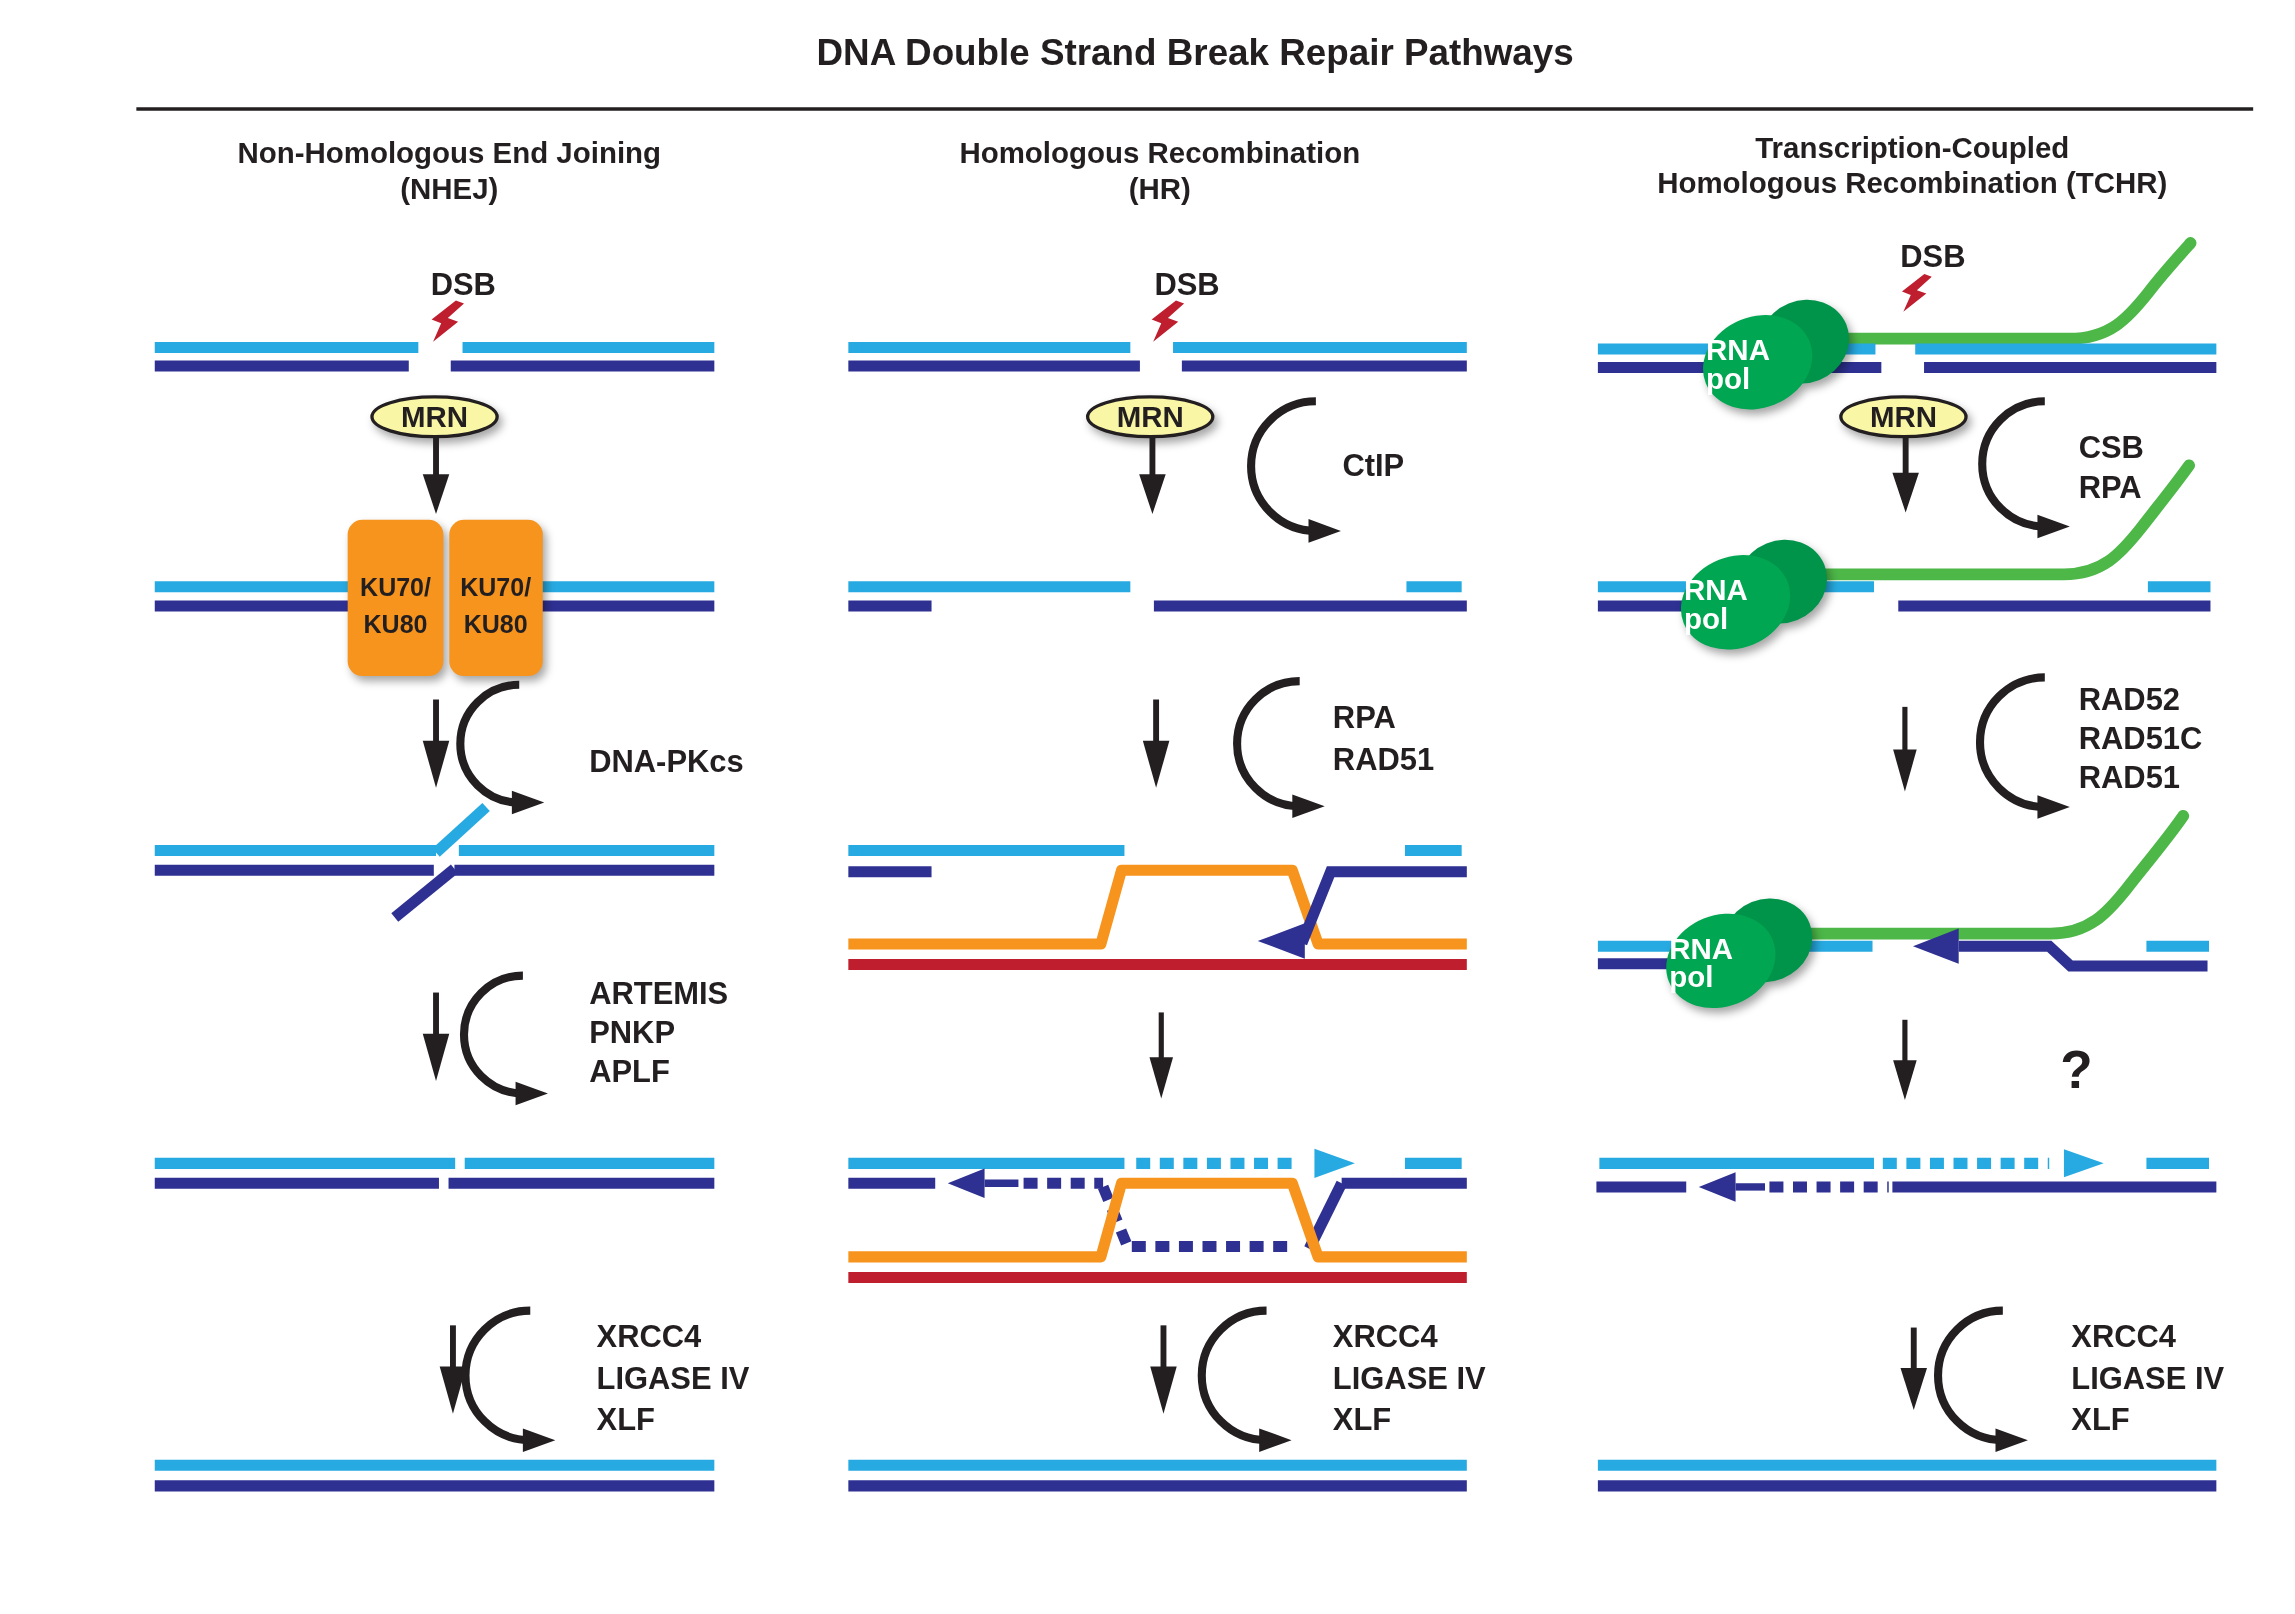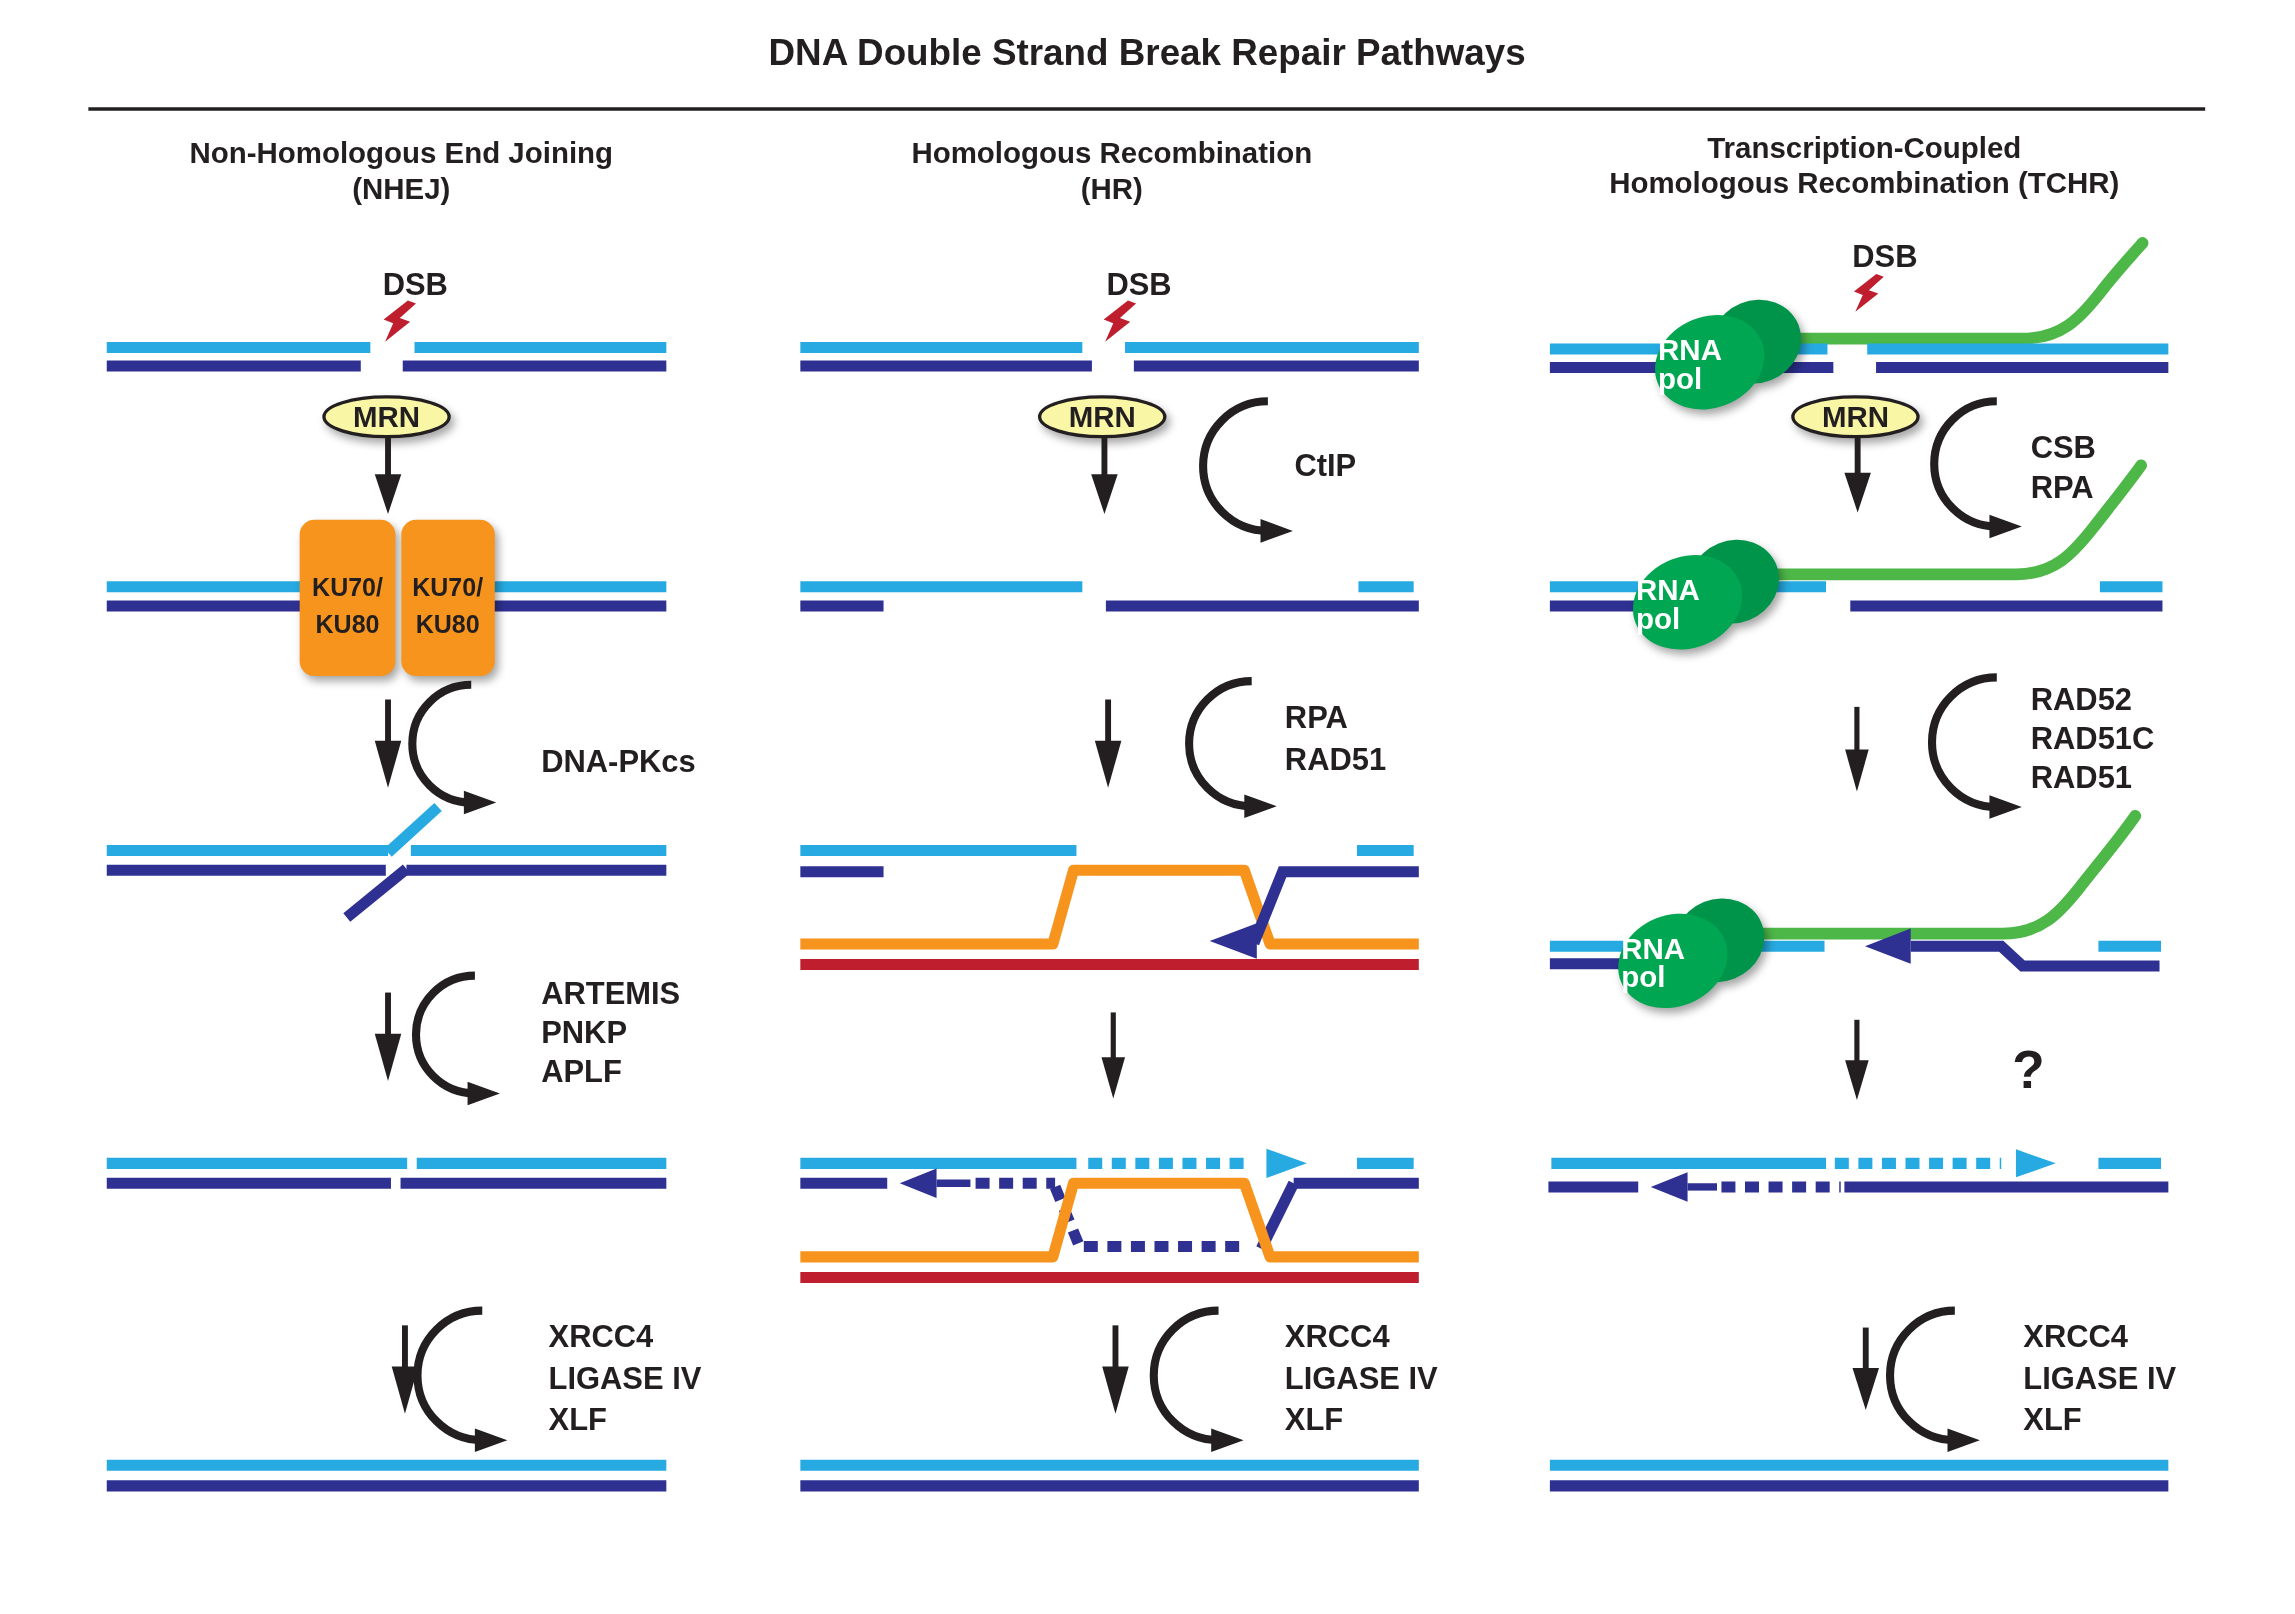--- a/index.html
+++ b/index.html
@@ -1,16 +1,16 @@
 <!DOCTYPE html>
 <html style="--light_blue: #27AAE1; --dark_blue: #2E3192; --orange: #F7941E; --crimson: #BE1E2D; --rna_green: #4DB748; --pol_green: #00A651; --pol_green_dark: #00944A; --mrn_yellow: #F9F6A5; --ink: #231F20;font-size:11.8px"><head>
 <meta charset="utf-8">
 <style>
   html,body{margin:0;padding:0;background:#ffffff;}
-  .page{width:2202px;height:1614px;background:#fff;position:relative;font-family:"Liberation Sans",sans-serif;}
+  .page{width:2202px;height:1614px;background:#fff;position:relative;font-family:"Liberation Sans",sans-serif;margin-left:48px;}
   svg{display:block;}
   
   .s-lb{stroke:var(--light_blue);stroke-width:15;fill:none;}
   .s-db{stroke:var(--dark_blue);stroke-width:15;fill:none;}
   .s-db10{stroke:var(--dark_blue);stroke-width:10;fill:none;}
   .s-or{stroke:var(--orange);stroke-width:15;fill:none;stroke-linejoin:round;}
   .s-cr{stroke:var(--crimson);stroke-width:15;fill:none;}
   .s-gr{stroke:var(--rna_green);stroke-width:16;fill:none;stroke-linecap:round;}
   .dash{stroke-dasharray:19 13;}
   

